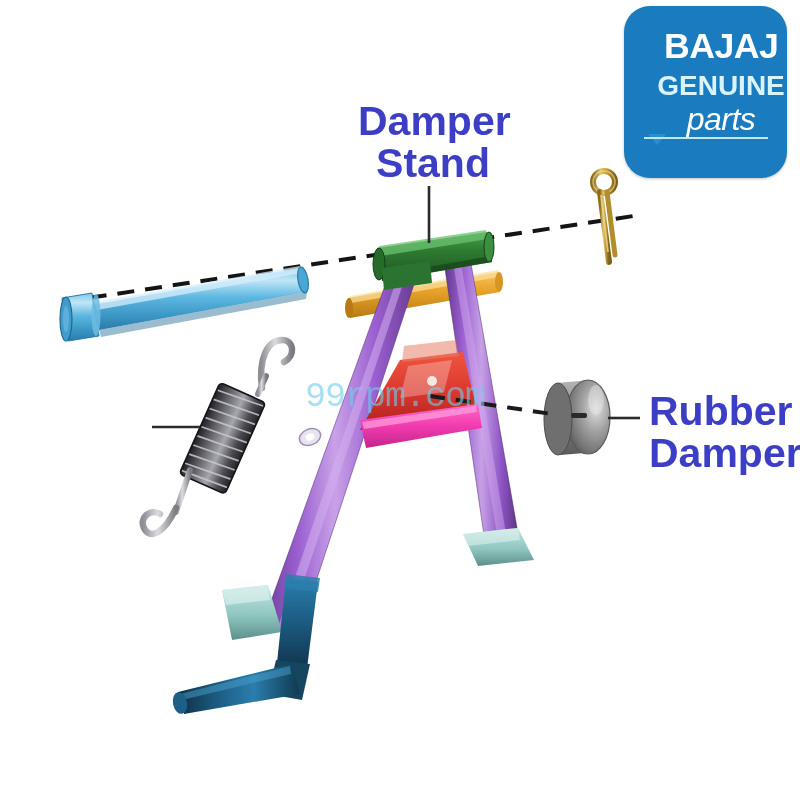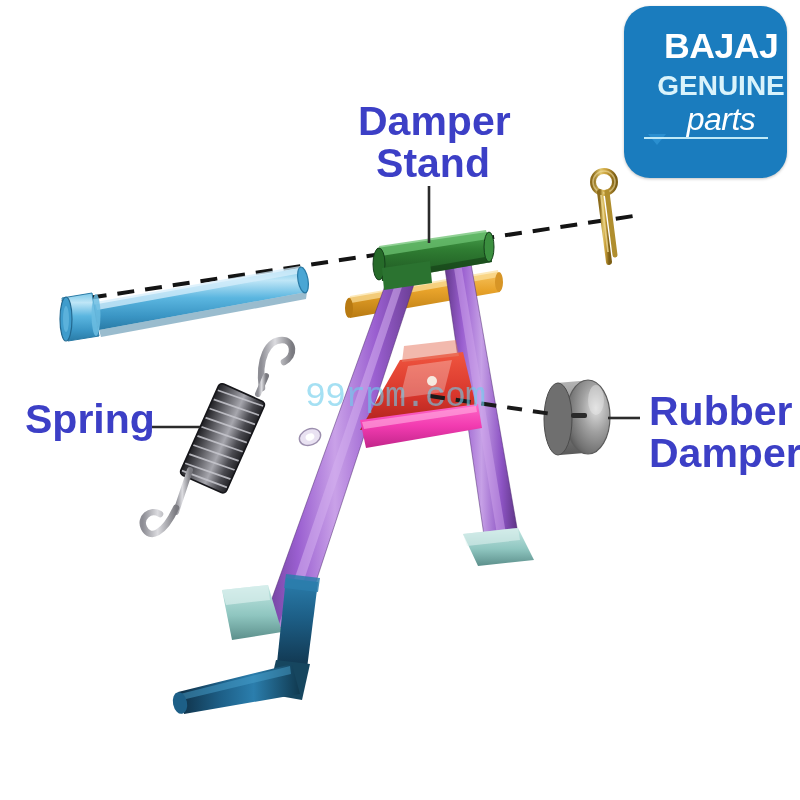--- a/index.html
+++ b/index.html
@@ -396,21 +396,20 @@
       <line x1="430" y1="396" x2="552" y2="414" stroke="#1a1a1a" stroke-width="4" stroke-dasharray="15 11"></line>
       <line x1="608" y1="418" x2="640" y2="418" stroke="#2b2b2b" stroke-width="2.6"></line>
     </g>
   </svg>
 
   <div id="watermark">99rpm.com</div>
 
   <div class="label" id="label-center-stand">Damper
 Stand</div>
 
-  <div class="label" id="label-spring">Spring</div>
 
   <div class="label" id="label-rubber-damper">Rubber
 Damper</div>
 
   <div class="logo-box">
     <div class="logo-inner">
       <div class="logo-bajaj">BAJAJ</div>
       <div class="logo-genuine">GENUINE</div>
       <div class="logo-parts">parts</div>
     </div>

